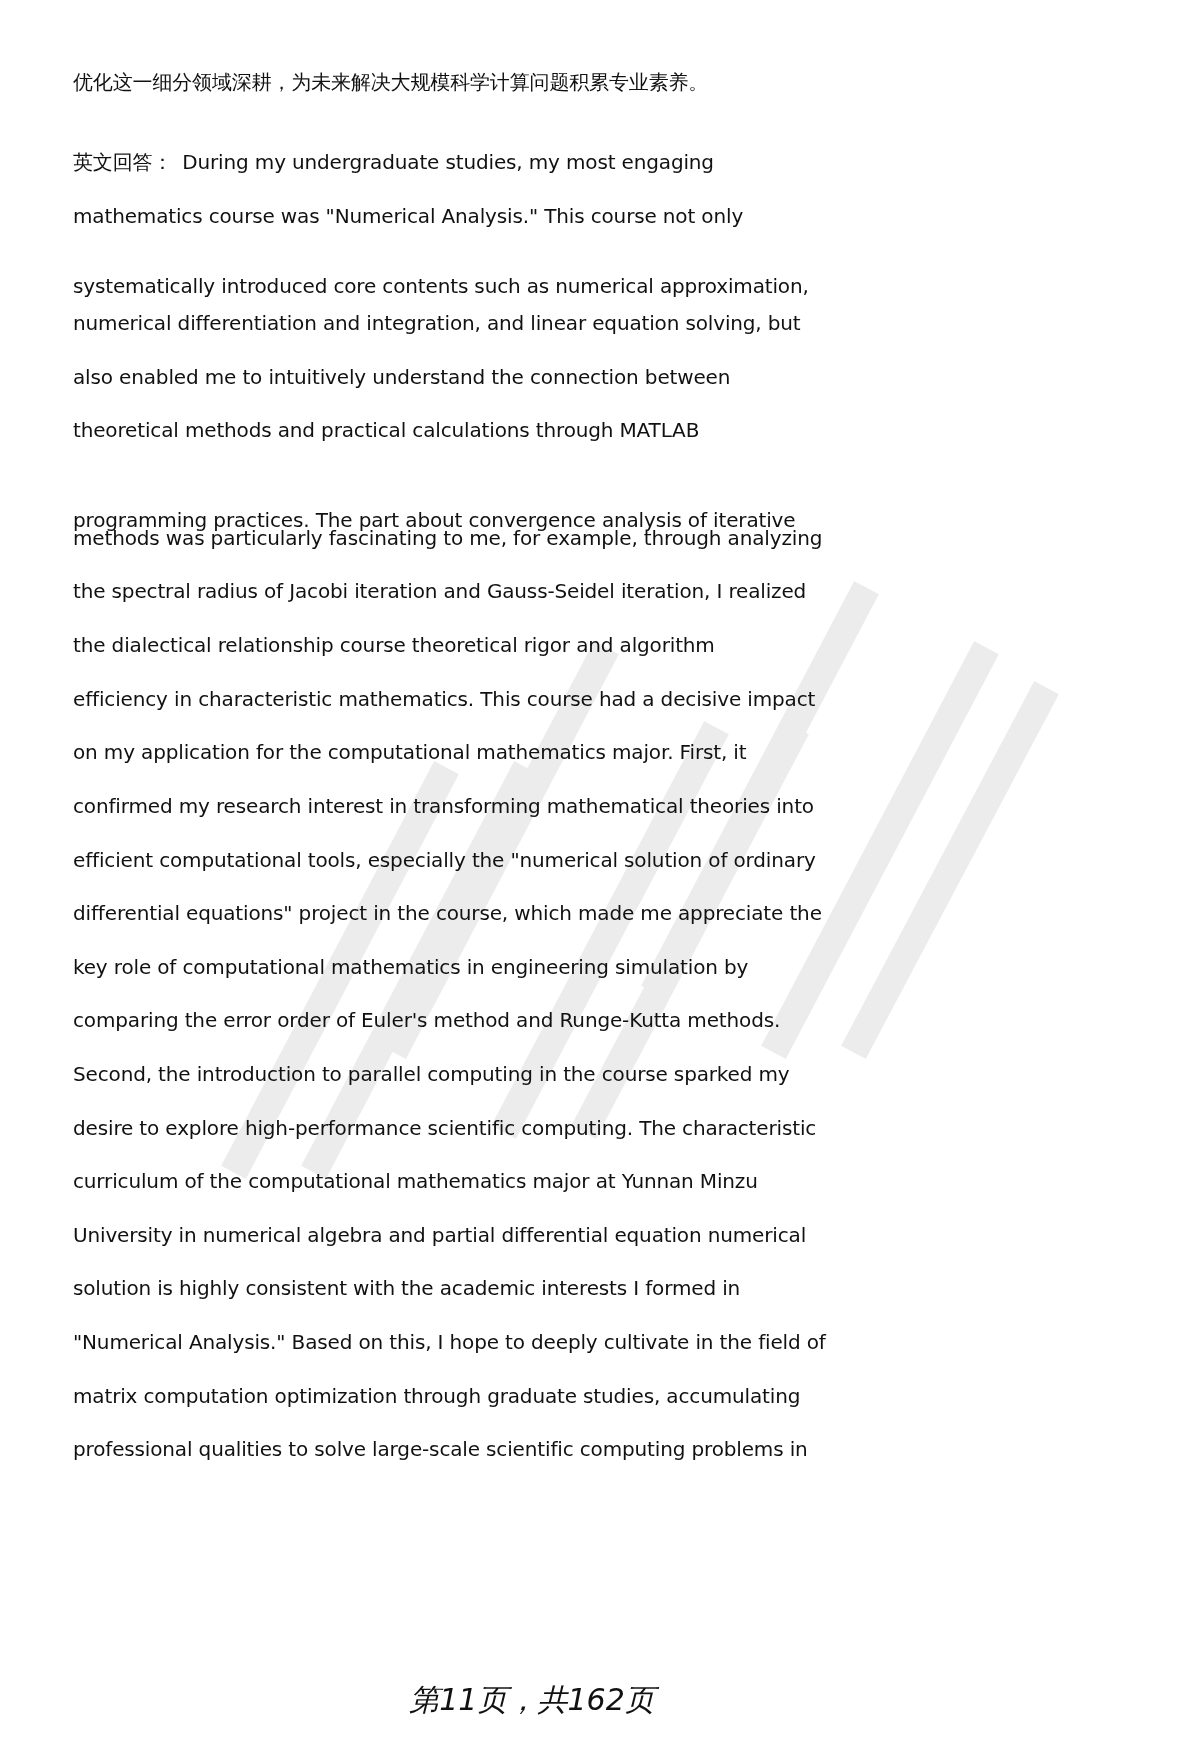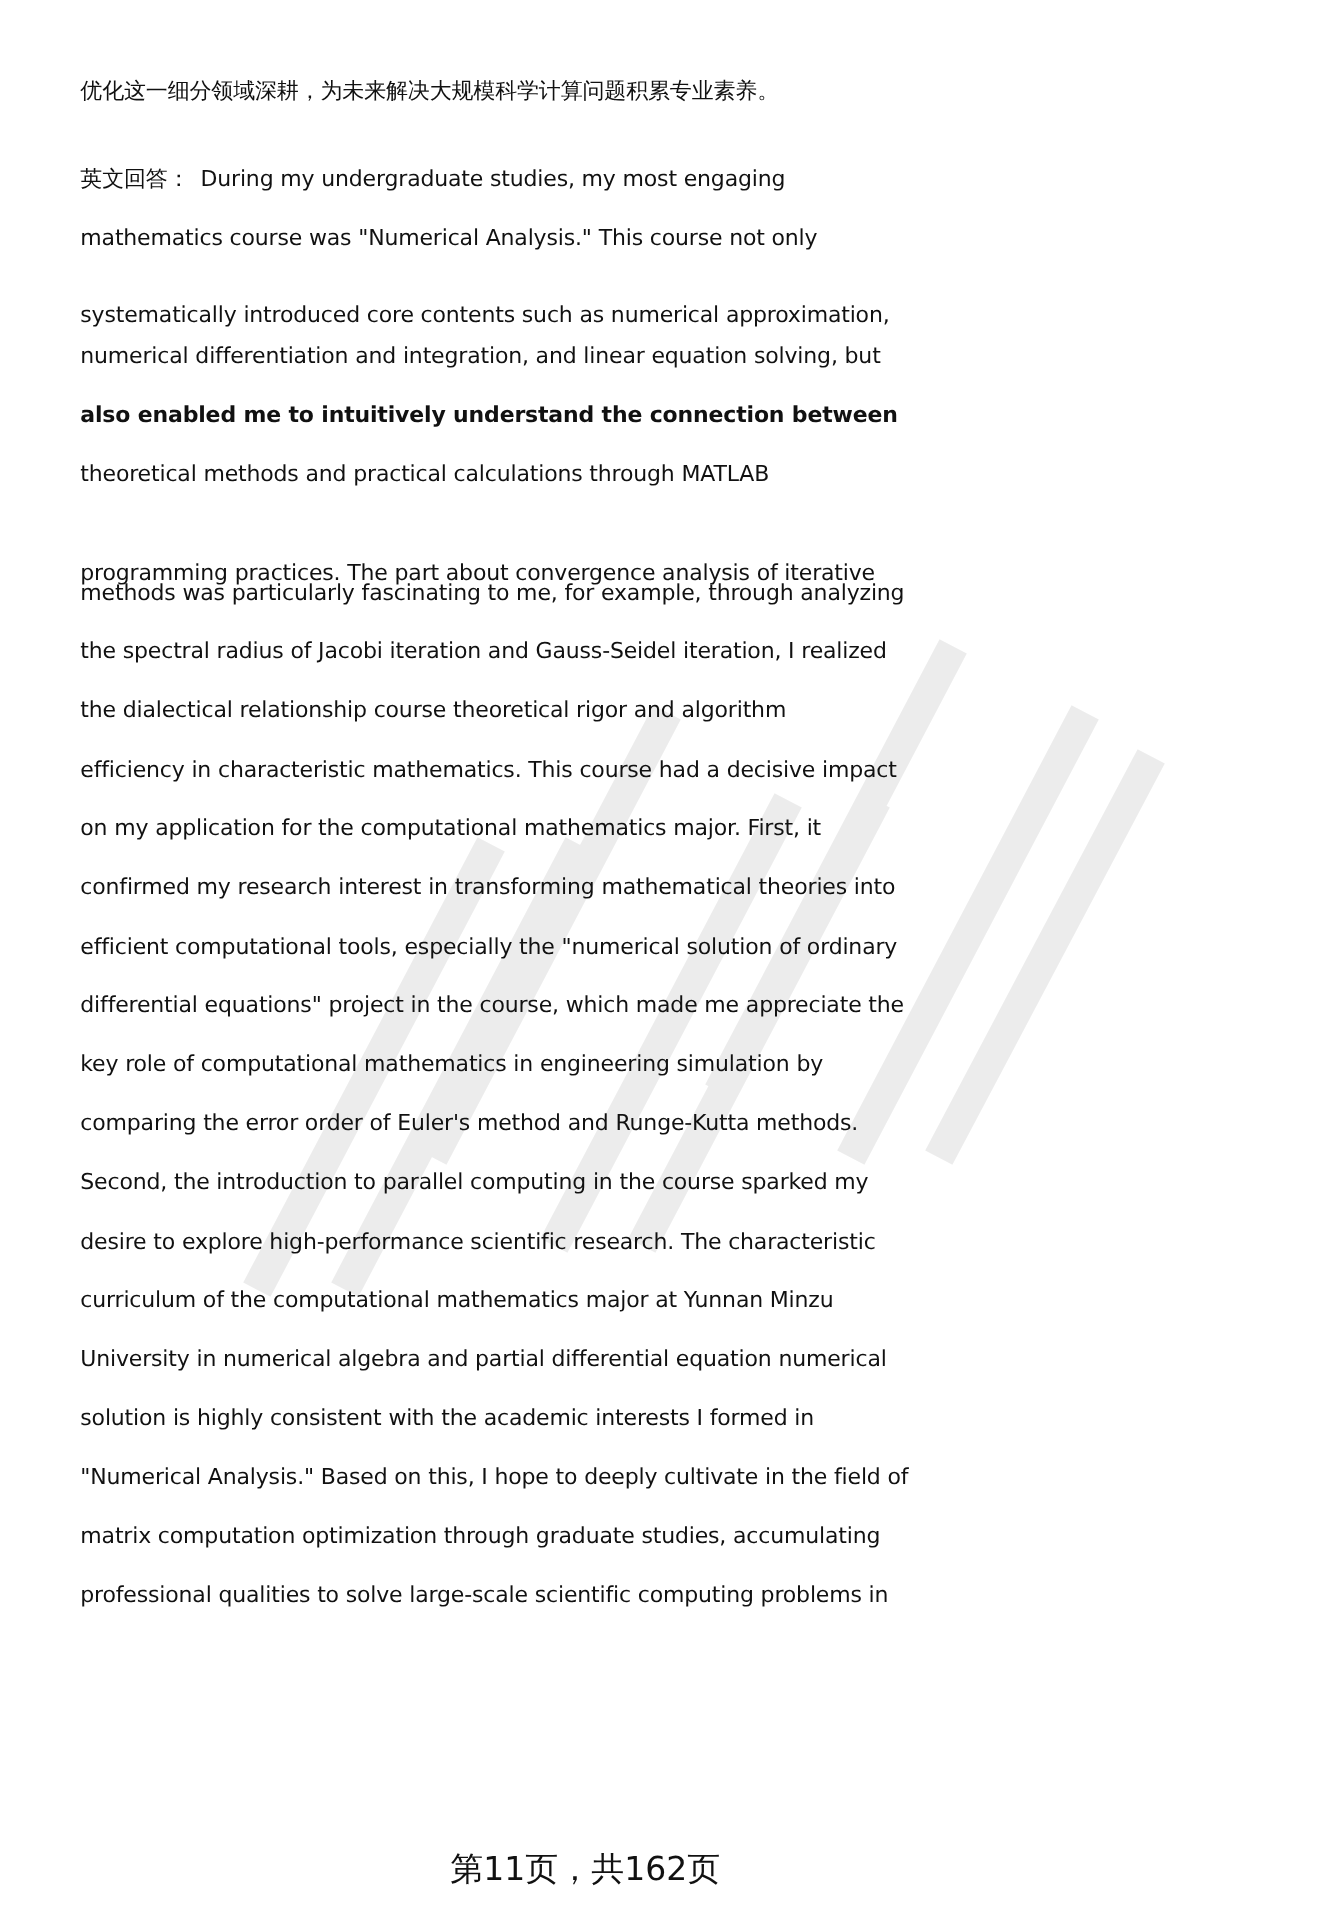--- a/index.html
+++ b/index.html
@@ -3,21 +3,21 @@
 <meta charset="utf-8">
 <style>
   html, body { margin: 0; padding: 0; background: #ffffff; }
   body { width: 1200px; height: 1755px; position: relative; overflow: hidden;
          font-family: "DejaVu Sans", "Liberation Sans", sans-serif; color: #111111; }
   .watermark { position: absolute; left: 180px; top: 520px; width: 900px; height: 700px;
                pointer-events: none; opacity: 0.07; }
   .line { position: absolute; left: 73px; font-size: 20px; white-space: nowrap;
           line-height: 40px; letter-spacing: -0.15px; }
   .footer { position: absolute; left: 0; width: 1064px; top: 1680px; text-align: center;
-            font-size: 30px; line-height: 40px; }
+            font-size: 30px; line-height: 40px; font-style: italic; }
 </style>
 </head>
 <body>
 
 <svg class="watermark" viewBox="0 0 900 700">
   <g fill="none" stroke="#000" stroke-width="28" stroke-linecap="square">
     <path d="M60 640 L260 260 M140 640 L340 260 M220 520 L420 140"></path>
     <path d="M330 600 L530 220 M410 600 L610 220 M480 460 L680 80"></path>
     <path d="M600 520 L800 140 M680 520 L860 180"></path>
   </g>
@@ -25,35 +25,35 @@
 
 <div class="line" style="top:62px;">优化这一细分领域深耕，为未来解决大规模科学计算问题积累专业素养。</div>
 
 <div class="line" style="top:142px;">
   <span>英文回答：</span><span style="display:inline-block;width:10px;"></span><span>During my undergraduate studies, my most engaging</span>
 </div>
 
 <div class="line" style="top:196px;">mathematics course was "Numerical Analysis." This course not only</div>
 <div class="line" style="top:266px;">systematically introduced core contents such as numerical approximation,</div>
 <div class="line" style="top:303px;">numerical differentiation and integration, and linear equation solving, but</div>
-<div class="line" style="top:357px;font-weight:bold;">also enabled me to intuitively understand the connection between</div>
+<div class="line" style="top:357px;">also enabled me to intuitively understand the connection between</div>
 <div class="line" style="top:410px;">theoretical methods and practical calculations through MATLAB</div>
 <div class="line" style="top:464px;margin-top:36px;">programming practices. The part about convergence analysis of iterative</div>
 <div class="line" style="top:518px;">methods was particularly fascinating to me, for example, through analyzing</div>
 <div class="line" style="top:571px;">the spectral radius of Jacobi iteration and Gauss-Seidel iteration, I realized</div>
 <div class="line" style="top:625px;">the dialectical relationship course theoretical rigor and algorithm</div>
 <div class="line" style="top:679px;">efficiency in characteristic mathematics. This course had a decisive impact</div>
 <div class="line" style="top:732px;">on my application for the computational mathematics major. First, it</div>
 <div class="line" style="top:786px;text-align:center;">confirmed my research interest in transforming mathematical theories into</div>
 <div class="line" style="top:840px;">efficient computational tools, especially the "numerical solution of ordinary</div>
 <div class="line" style="top:893px;">differential equations" project in the course, which made me appreciate the</div>
 <div class="line" style="top:947px;">key role of computational mathematics in engineering simulation by</div>
 <div class="line" style="top:1000px;">comparing the error order of Euler's method and Runge-Kutta methods.</div>
 <div class="line" style="top:1054px;">Second, the introduction to parallel computing in the course sparked my</div>
-<div class="line" style="top:1108px;">desire to explore high-performance scientific research. The characteristic</div>
+<div class="line" style="top:1108px;">desire to explore high-performance scientific computing. The characteristic</div>
 <div class="line" style="top:1161px;">curriculum of the computational mathematics major at Yunnan Minzu</div>
 <div class="line" style="top:1215px;">University in numerical algebra and partial differential equation numerical</div>
 <div class="line" style="top:1268px;">solution is highly consistent with the academic interests I formed in</div>
 <div class="line" style="top:1322px;">"Numerical Analysis." Based on this, I hope to deeply cultivate in the field of</div>
 <div class="line" style="top:1376px;">matrix computation optimization through graduate studies, accumulating</div>
 <div class="line" style="top:1429px;">professional qualities to solve large-scale scientific computing problems in</div>
 
 <div class="footer">第11页，共162页</div>
 
 </body></html>

